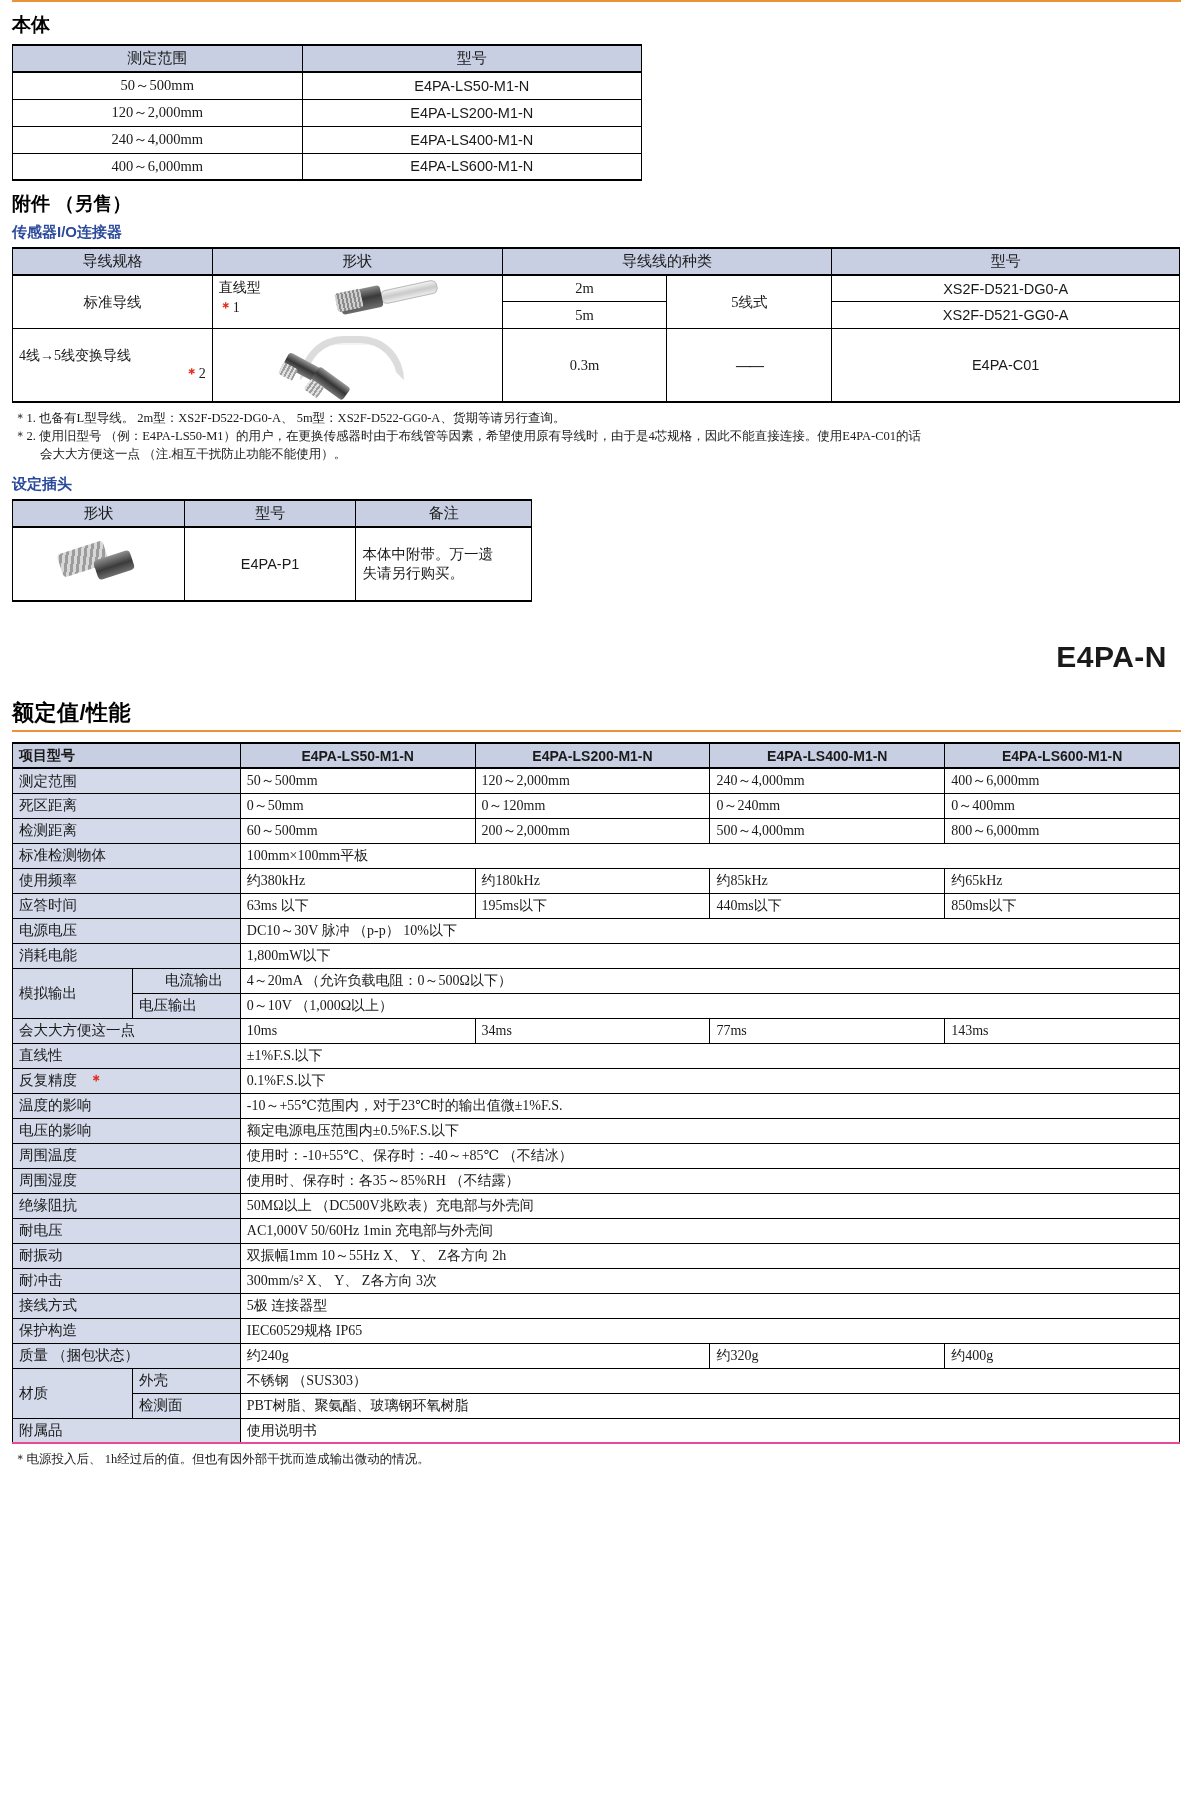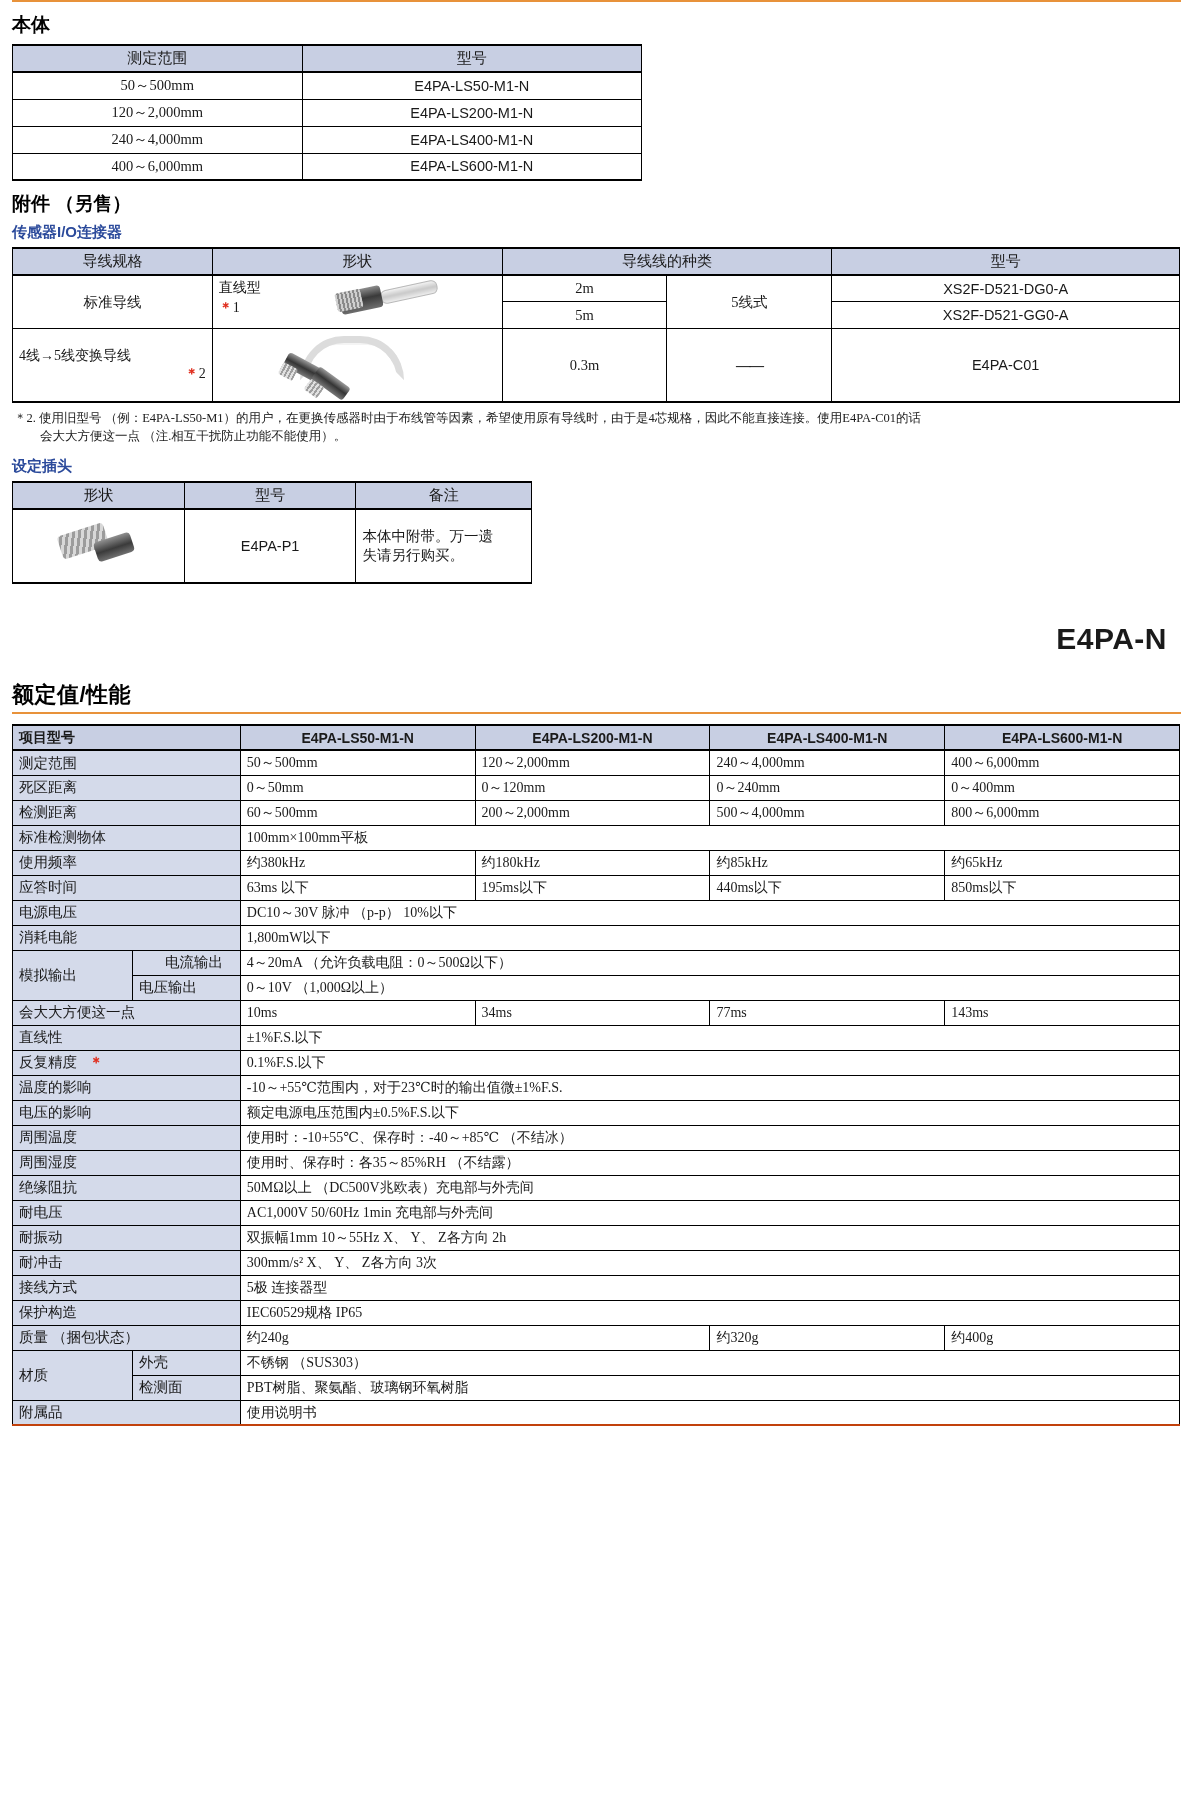--- a/index.html
+++ b/index.html
@@ -95,21 +95,21 @@
     font-family: "Liberation Sans", "DejaVu Sans", sans-serif;
     font-size: 14.5px;
     text-align: left;
   }
   #spec-table td.sublbl {
     background: #D4DAEA;
     font-family: "Liberation Sans", "DejaVu Sans", sans-serif;
     font-size: 14.5px;
     text-align: left;
   }
-  #spec-table tbody tr:last-child td { border-bottom: 2px solid #c2410c; }
+  #spec-table tbody tr:last-child td { border-bottom: 2px solid #ec4899; }
   .hdr-item {
     display: flex; justify-content: flex-start; align-items: center;
   }
 
   
   .notes {
     font-size: 12.5px; line-height: 1.45;
     margin: 6px 0 4px 2px;
   }
   .note-line { white-space: nowrap; }
@@ -281,20 +281,24 @@
         </td>
         <td class="ctr">0.3m</td>
         <td class="ctr dash">——</td>
         <td class="ctr sans">E4PA-C01</td>
       </tr>
     </tbody>
   </table>
 
   <div class="notes">
     <div class="note-line">
+      <span>＊1.</span>
+      <span>也备有L型导线。 2m型：XS2F-D522-DG0-A、 5m型：XS2F-D522-GG0-A、货期等请另行查询。</span>
+    </div>
+    <div class="note-line">
       <span>＊2.</span>
       <span>使用旧型号 （例：E4PA-LS50-M1）的用户，在更换传感器时由于布线管等因素，希望使用原有导线时，由于是4芯规格，因此不能直接连接。使用E4PA-C01的话</span>
     </div>
     <div class="note-line note-indent">
       <span>会大大方便这一点 （注.相互干扰防止功能不能使用）。</span>
     </div>
   </div>
 
   <div class="blue-head" style="margin-top:12px;">设定插头</div>
 
@@ -497,14 +501,17 @@
         <td colspan="4">PBT树脂、聚氨酯、玻璃钢环氧树脂</td>
       </tr>
 
       <tr>
         <td class="lbl" colspan="2">附属品</td>
         <td colspan="4">使用说明书</td>
       </tr>
     </tbody>
   </table>
 
+  <div class="notes">
+    <div class="note-line">＊电源投入后、 1h经过后的值。但也有因外部干扰而造成输出微动的情况。</div>
+  </div>
 
 </div>
 
 </body></html>

